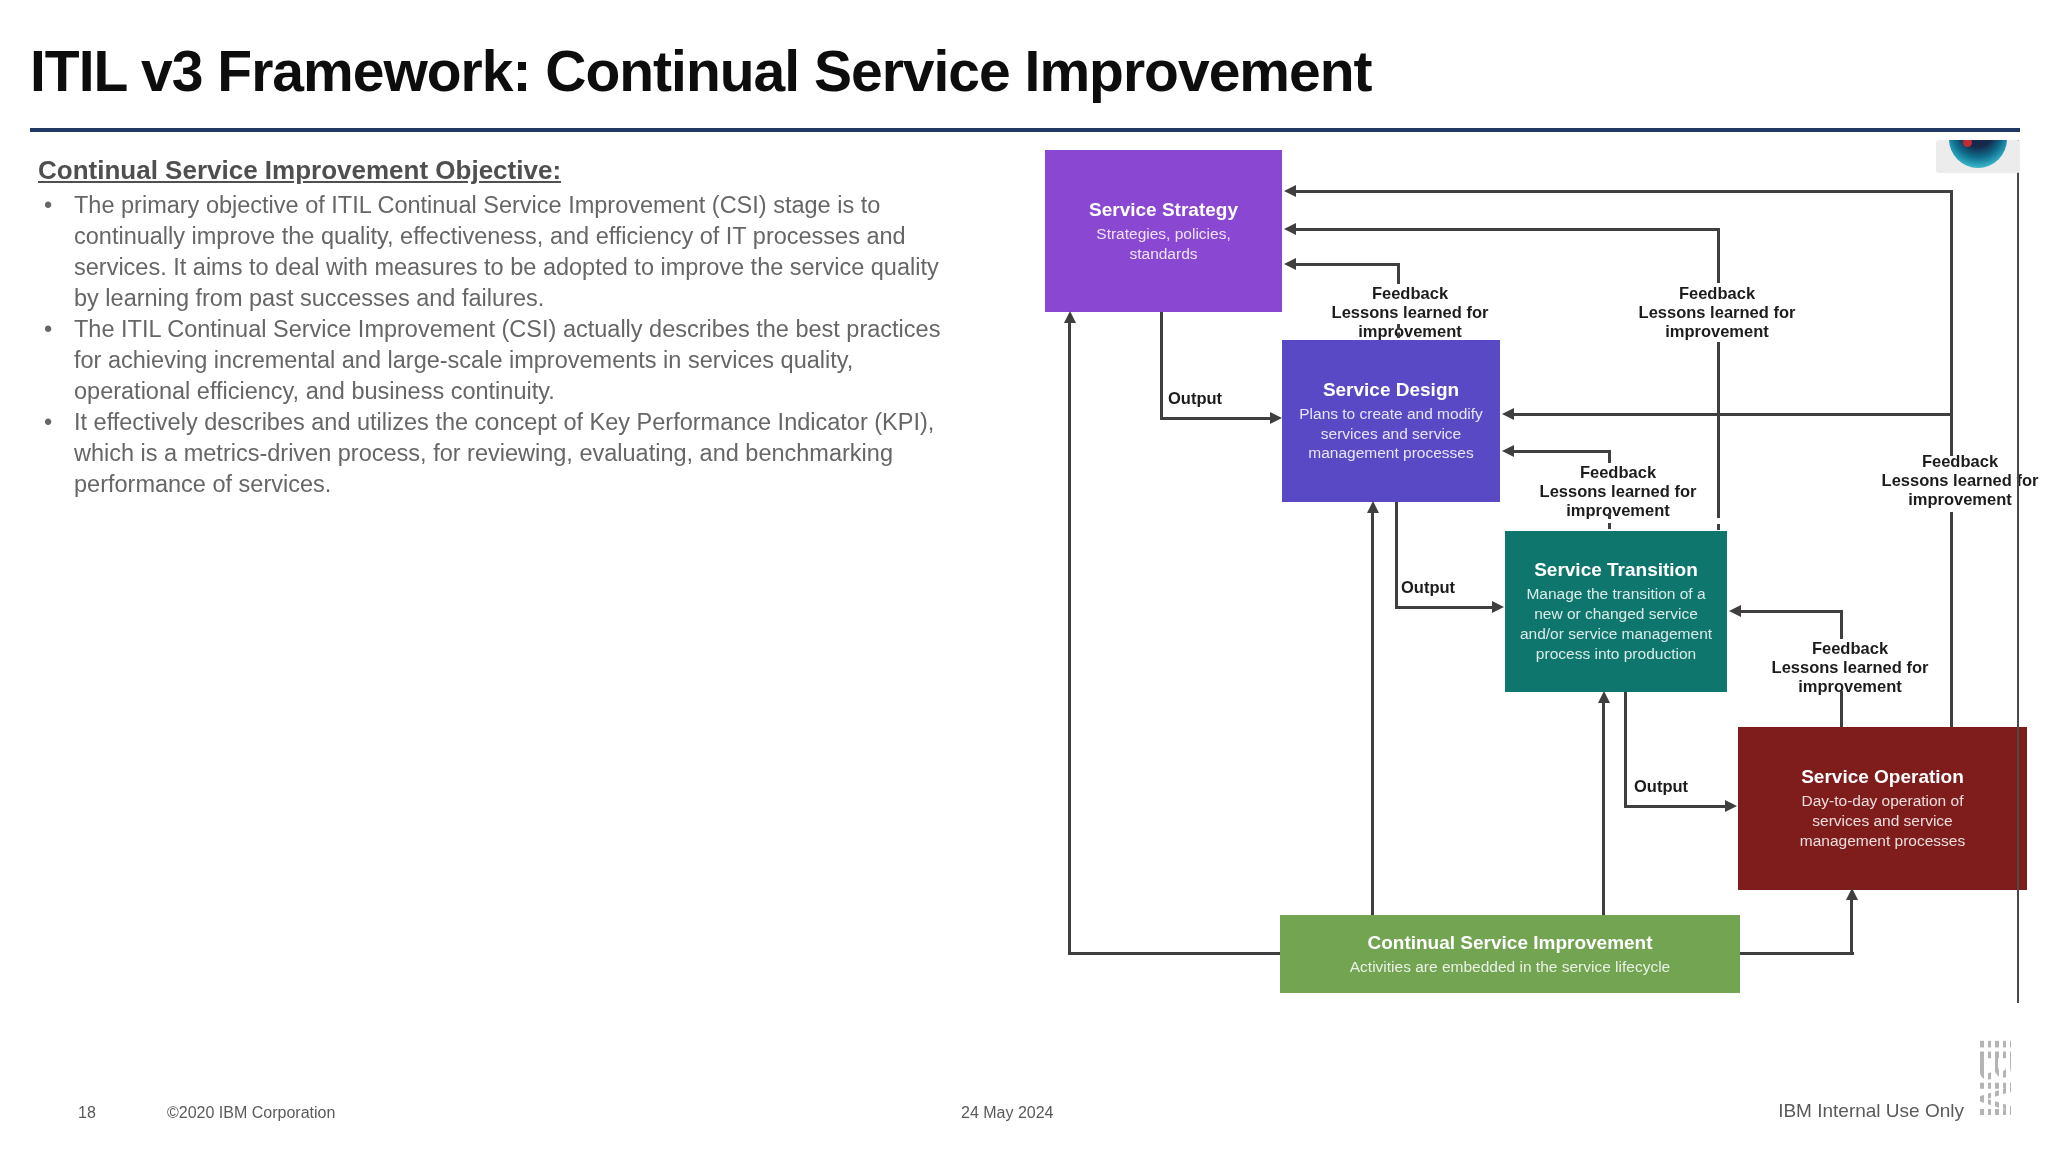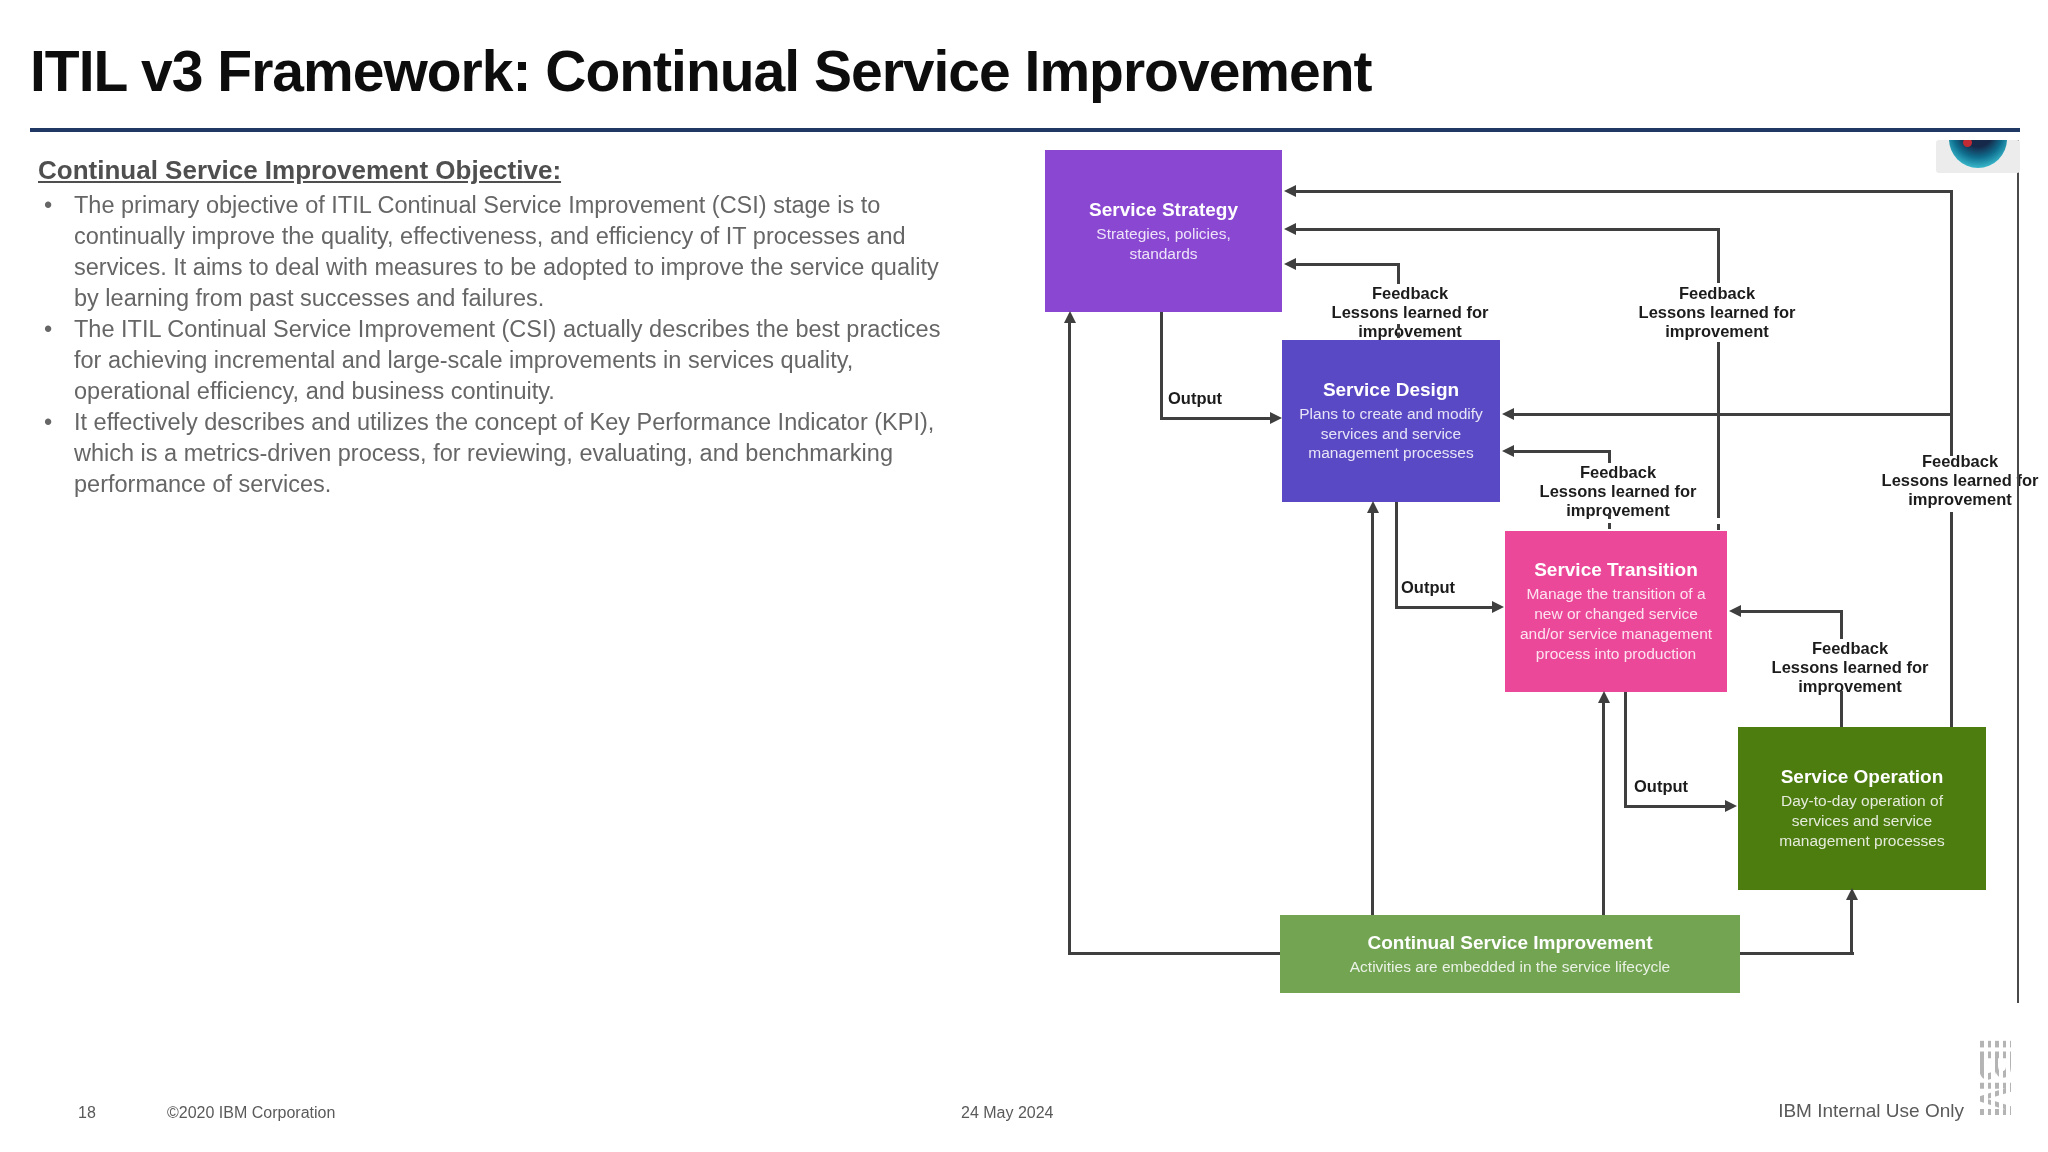--- a/index.html
+++ b/index.html
@@ -84,25 +84,25 @@
 <div>
 
   <div class="dg-box" style="left: 1045px; top: 150px; width: 237px; height: 162px; background: rgb(138, 71, 210);">
     <div class="bt">Service Strategy</div>
     <div class="bs" style="max-width:165px;">Strategies, policies, standards</div>
   </div>
   <div class="dg-box" style="left: 1282px; top: 340px; width: 218px; height: 162px; background: rgb(90, 73, 197);">
     <div class="bt">Service Design</div>
     <div class="bs" style="max-width:195px;">Plans to create and modify services and service management processes</div>
   </div>
-  <div class="dg-box" style="left: 1505px; top: 531px; width: 222px; height: 161px; background: #ec4899;">
+  <div class="dg-box" style="left: 1505px; top: 531px; width: 222px; height: 161px; background: #0f766e;">
     <div class="bt">Service Transition</div>
     <div class="bs" style="max-width:196px;">Manage the transition of a new or changed service and/or service management process into production</div>
   </div>
-  <div class="dg-box" style="left: 1738px; top: 727px; width: 248px; height: 163px; background: #4d7c0f;">
+  <div class="dg-box" style="left: 1738px; top: 727px; width: 289px; height: 163px; background: #7f1d1d;">
     <div class="bt">Service Operation</div>
     <div class="bs" style="max-width:185px;">Day-to-day operation of services and service management processes</div>
   </div>
   <div class="dg-box" style="left: 1280px; top: 915px; width: 460px; height: 78px; background: rgb(114, 164, 82);">
     <div class="bt">Continual Service Improvement</div>
     <div class="bs">Activities are embedded in the service lifecycle</div>
   </div>
 
   <div class="hl" style="left:1294px;top:190px;width:659px;"></div>
   <div class="ah-l" style="left:1284px;top:185px;"></div>

